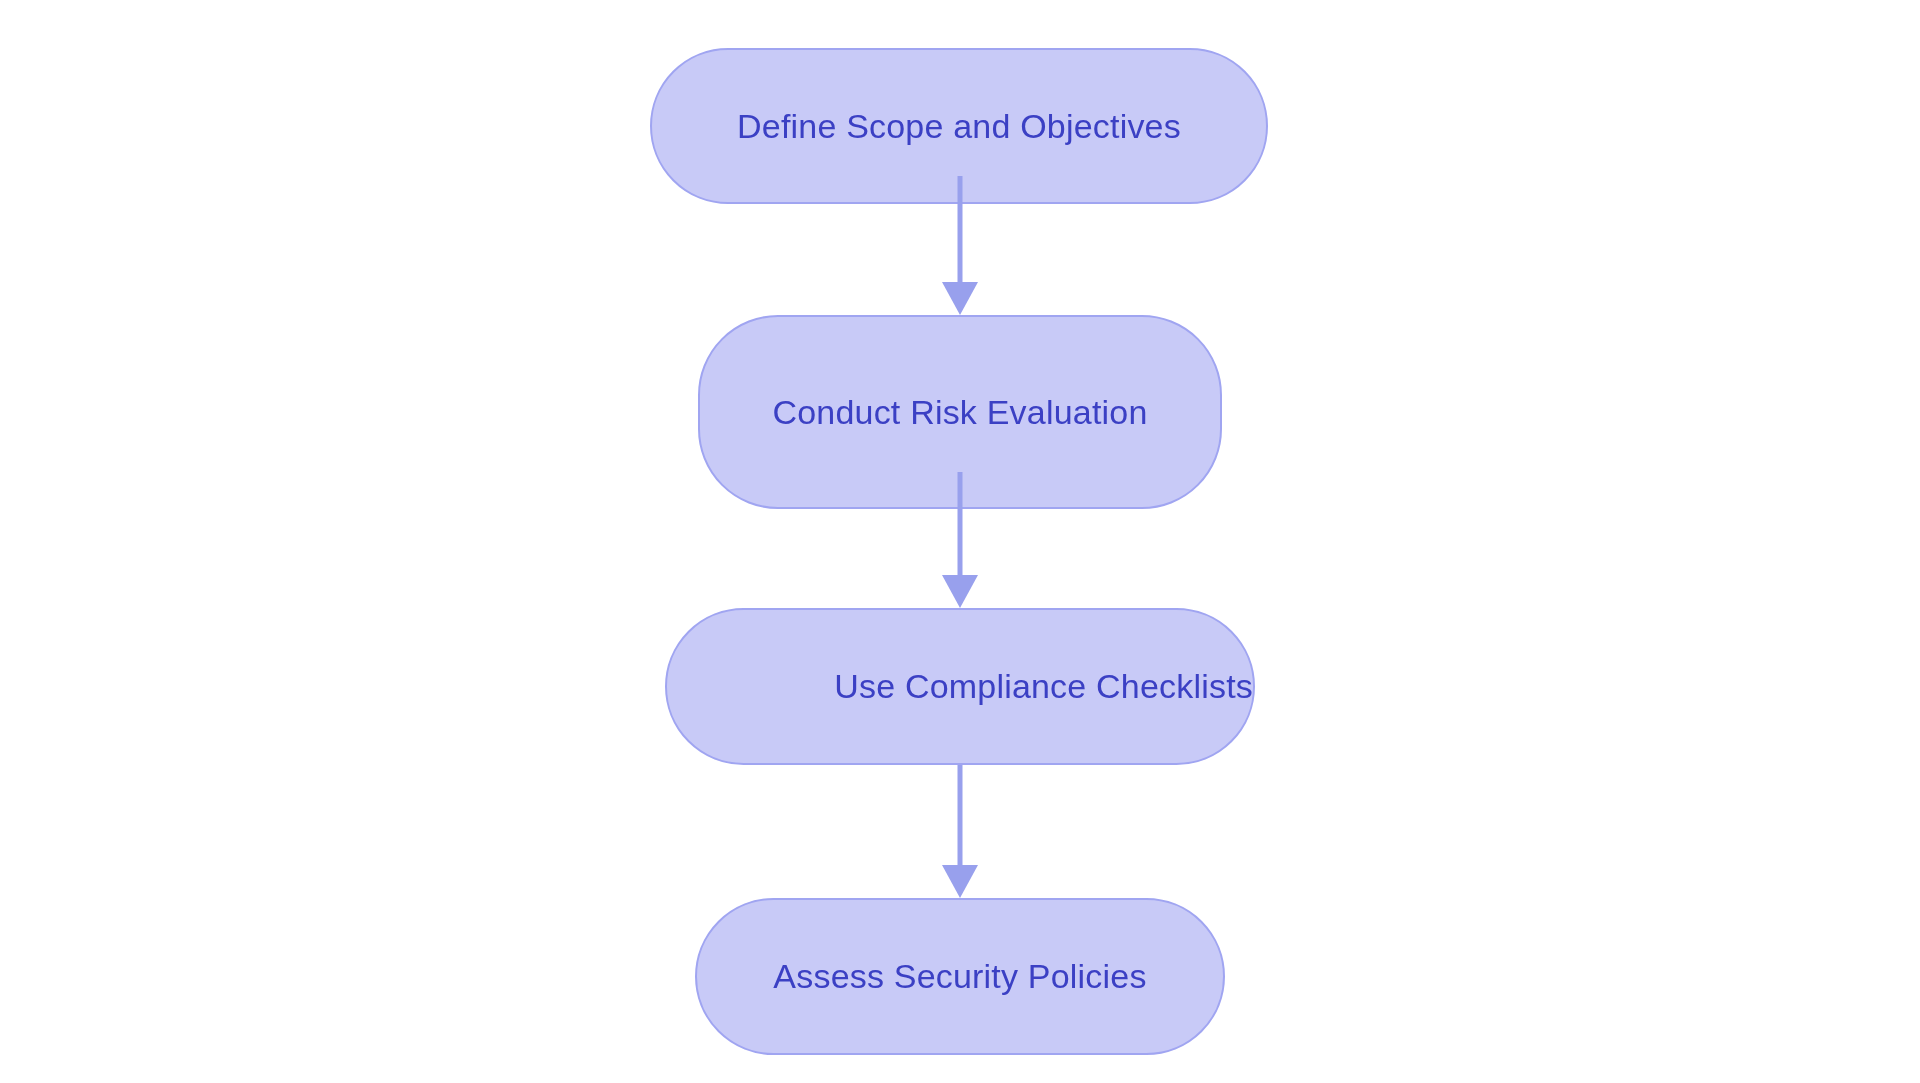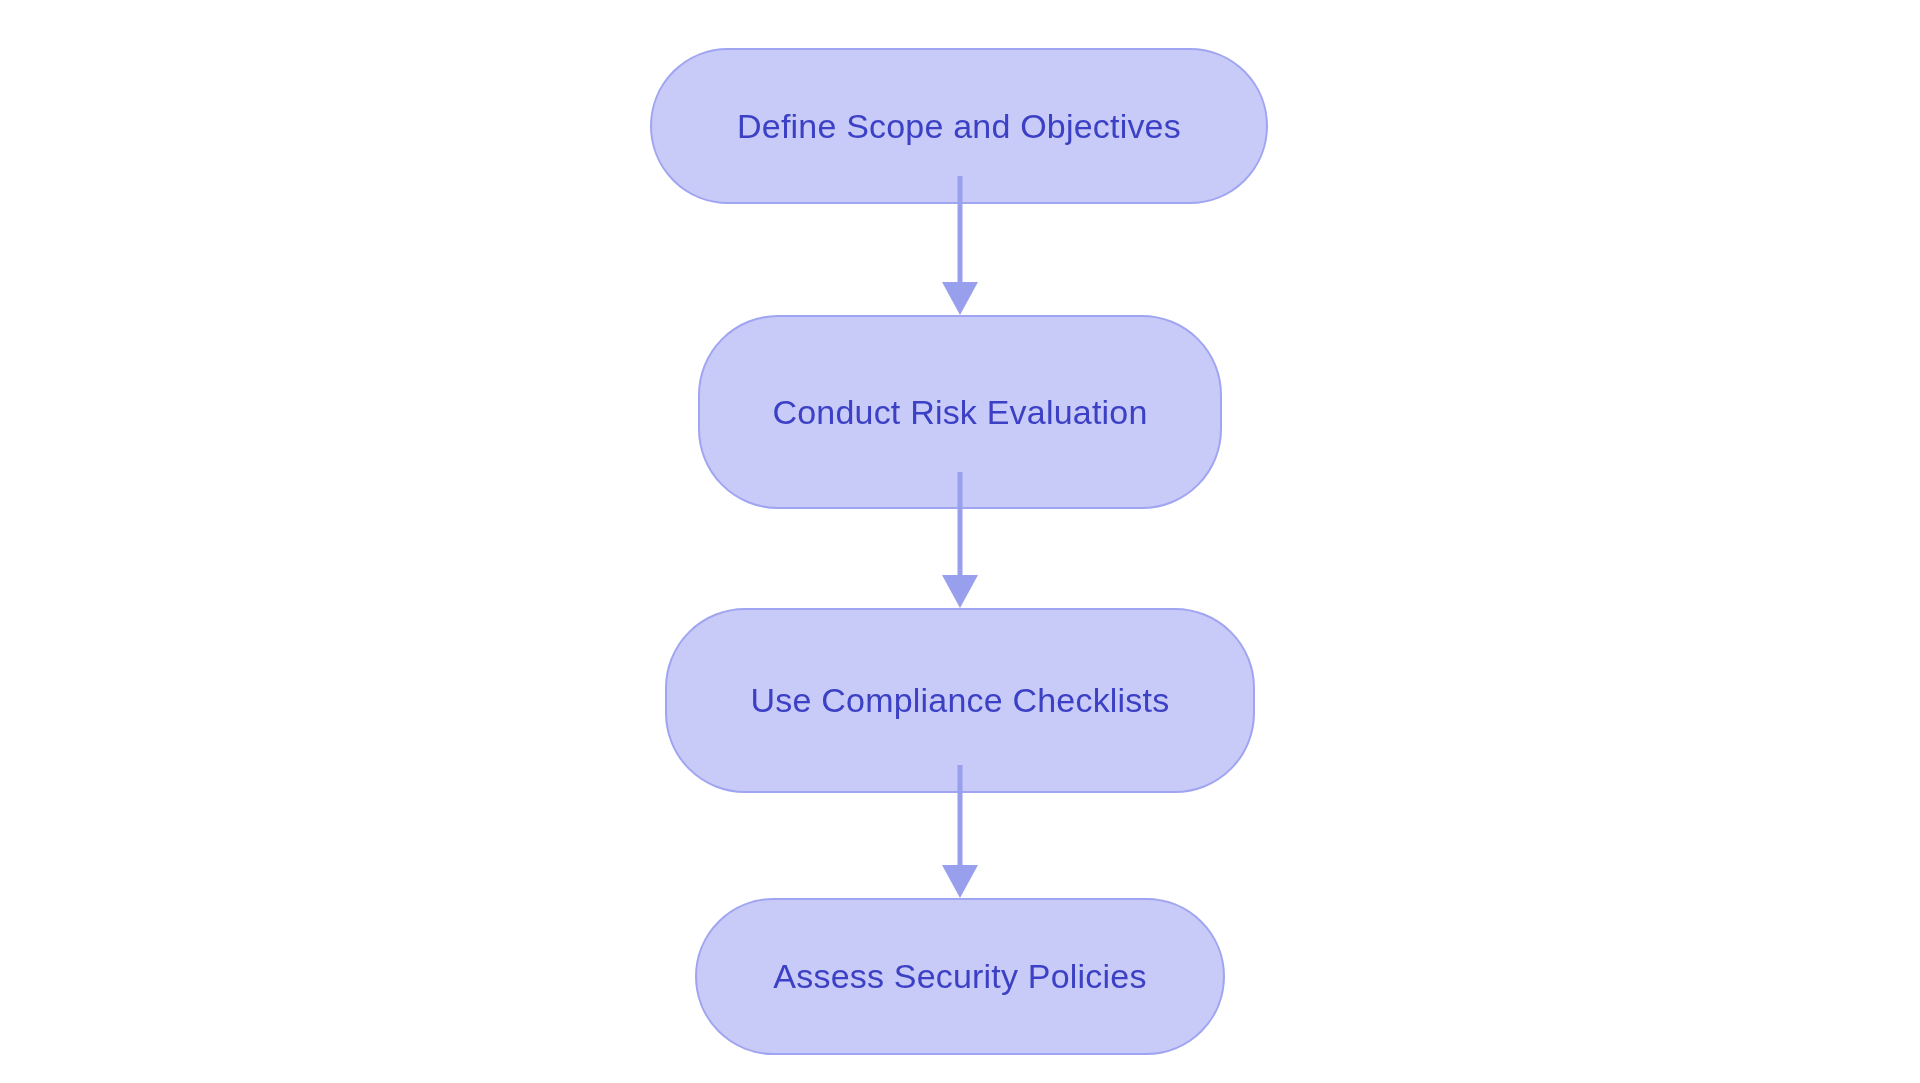--- a/index.html
+++ b/index.html
@@ -38,21 +38,21 @@
   }
   .edge {
     position: absolute;
     left: 938px;
     width: 44px;
   }
   .edge svg { display: block; width: 100%; height: 100%; }
   
   .node-1 { left: 650px; top:  4px; width: 618px; height: 156px; margin-top: 44px; }
   .node-2 { left: 698px; top: 315px; width: 524px; height: 194px; }
-  .node-3 { left: 665px; top: 608px; width: 590px; height: 185px; }
+  .node-3 { left: 665px; top: 608px; width: 590px; height: 157px; justify-content: flex-end; }
   .node-4 { left: 695px; top: 898px; width: 530px; height: 157px; }
   .edge-1 { top: 176px; height: 139px; }
   .edge-2 { top: 472px; height: 136px; }
   .edge-3 { top: 765px; height: 133px; }
 </style>
 </head>
 <body>
 
 <div class="canvas">
 

